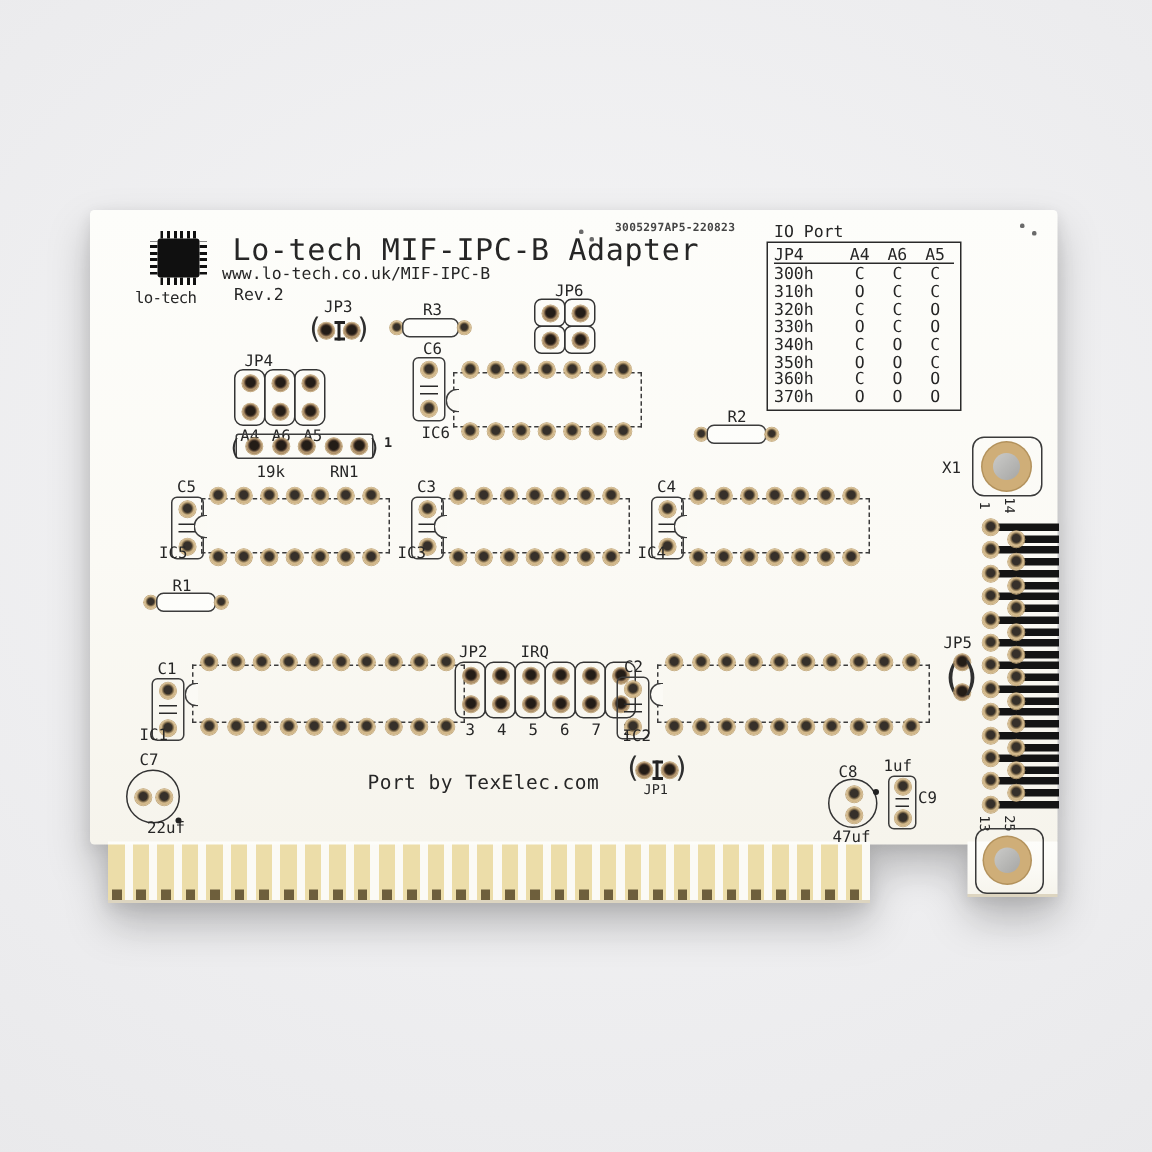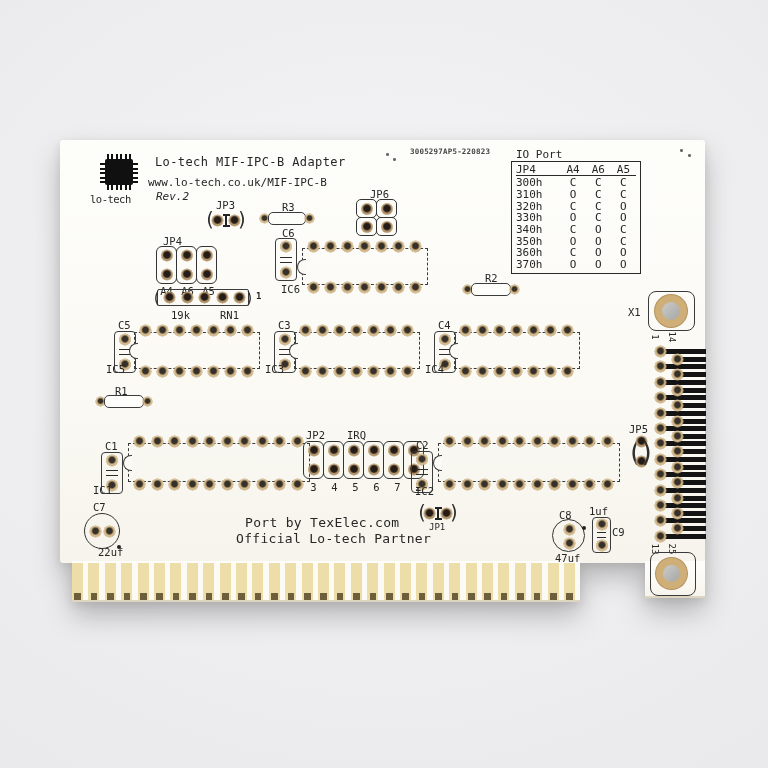--- a/index.html
+++ b/index.html
@@ -15,21 +15,21 @@
   .slab { position:absolute; background:linear-gradient(180deg,#fdfdfa 0%, #fbfaf5 55%, #f6f4ec 100%); }
   #main-board { left:0; top:0; width:645px; height:423px; border-radius:3px; }
   #finger-tab { left:12px; top:421px; width:508px; height:41px; border-bottom:2px solid #ddd5c0; }
   #right-tab { left:585px; top:421px; width:60px; height:37px; border-bottom:2px solid #ddd5c0; }
   .fingers { position:absolute; inset:2px 0 0 0;
     background: repeating-linear-gradient(90deg, #ecdda9 0px 11px, #fbfaf5 11px 16.4px); }
   .finger-tips { position:absolute; left:0; right:0; bottom:0; height:7px;
     background: repeating-linear-gradient(90deg, transparent 0 2.5px, #6e5f3c 2.5px 9px, transparent 9px 16.4px); }
 
   .sk { position:absolute; white-space:pre; line-height:1; color:#262626; }
-  .t16 { font-size:12px; letter-spacing:0.4px; }
+  .t16 { font-size:20px; letter-spacing:0.4px; }
   .t13 { font-size:13px; letter-spacing:0.3px; }
   .t11 { font-size:11px; }
   .t10 { font-size:10.5px; }
   .t9  { font-size:9px; }
   .t7  { font-size:7.5px; font-weight:bold; color:#454545; letter-spacing:0.2px; }
 
   .pad { position:absolute; width:11px; height:11px; border-radius:50%;
     background: radial-gradient(circle at 50% 45%, #36302a 0 2.6px, #6b5a3f 3.2px, #d2b88b 4.4px, #cbb181 100%);
     box-shadow:0 0 0 0.5px #bda070; }
   .pad.sm { width:9px; height:9px;
@@ -123,21 +123,21 @@
     <div class="die"></div>
     <div class="pt"></div>
     <div class="pb"></div>
     <div class="pl"></div>
     <div class="pr"></div>
   </div>
   <div class="sk t10" style="left:30px; top:54px; letter-spacing:-0.5px;">lo-tech</div>
 
   <div class="sk t16" style="left:95px; top:16px;">Lo-tech MIF-IPC-B Adapter</div>
   <div class="sk t11" style="left:88px; top:37px;">www.lo-tech.co.uk/MIF-IPC-B</div>
-  <div class="sk t11" style="left:96px; top:51px;font-style:italic;">Rev.2</div>
+  <div class="sk t11" style="left:96px; top:51px;">Rev.2</div>
   <div class="sk t7" style="left:350px; top:8px;">3005297AP5-220823</div>
   <div class="dot" style="left:326px; top:13px;"></div>
   <div class="dot" style="left:333px; top:18px;"></div>
   <div class="dot" style="left:620px; top:9px;"></div>
   <div class="dot" style="left:628px; top:14px;"></div>
 
   <div class="sk t11" style="left:456px; top:9px;">IO Port</div>
   <div class="io-table">
     <div class="io-row hdr">
       <span class="c0">JP4</span>
@@ -509,21 +509,20 @@
   <div class="jmp2" style="left:356px; top:363px;">
     <span class="paren" style="left:0;">(</span>
     <span class="pad dk" style="left:8px;"></span>
     <span class="ibar"></span>
     <span class="pad dk" style="left:25px;"></span>
     <span class="paren" style="right:0;">)</span>
   </div>
   <div class="sk t9" style="left:369px; top:383px;">JP1</div>
 
   <div class="sk t13" style="left:185px; top:376px;">Port by TexElec.com</div>
-  <div class="sk t13" style="left:176px; top:392px;">Official Lo-tech Partner</div>
 
   <div class="sk t10" style="left:33px; top:362px;">C7</div>
   <div class="ecap" style="left:24px; top:373px; width:36px; height:36px;">
     <span class="pad" style="left:5px; top:12px;"></span>
     <span class="pad" style="left:19px; top:12px;"></span>
     <span class="mark" style="right:-2px; bottom:-1px;"></span>
   </div>
   <div class="sk t10" style="left:38px; top:407px;">22uf</div>
 
   <div class="sk t10" style="left:499px; top:370px;">C8</div>

